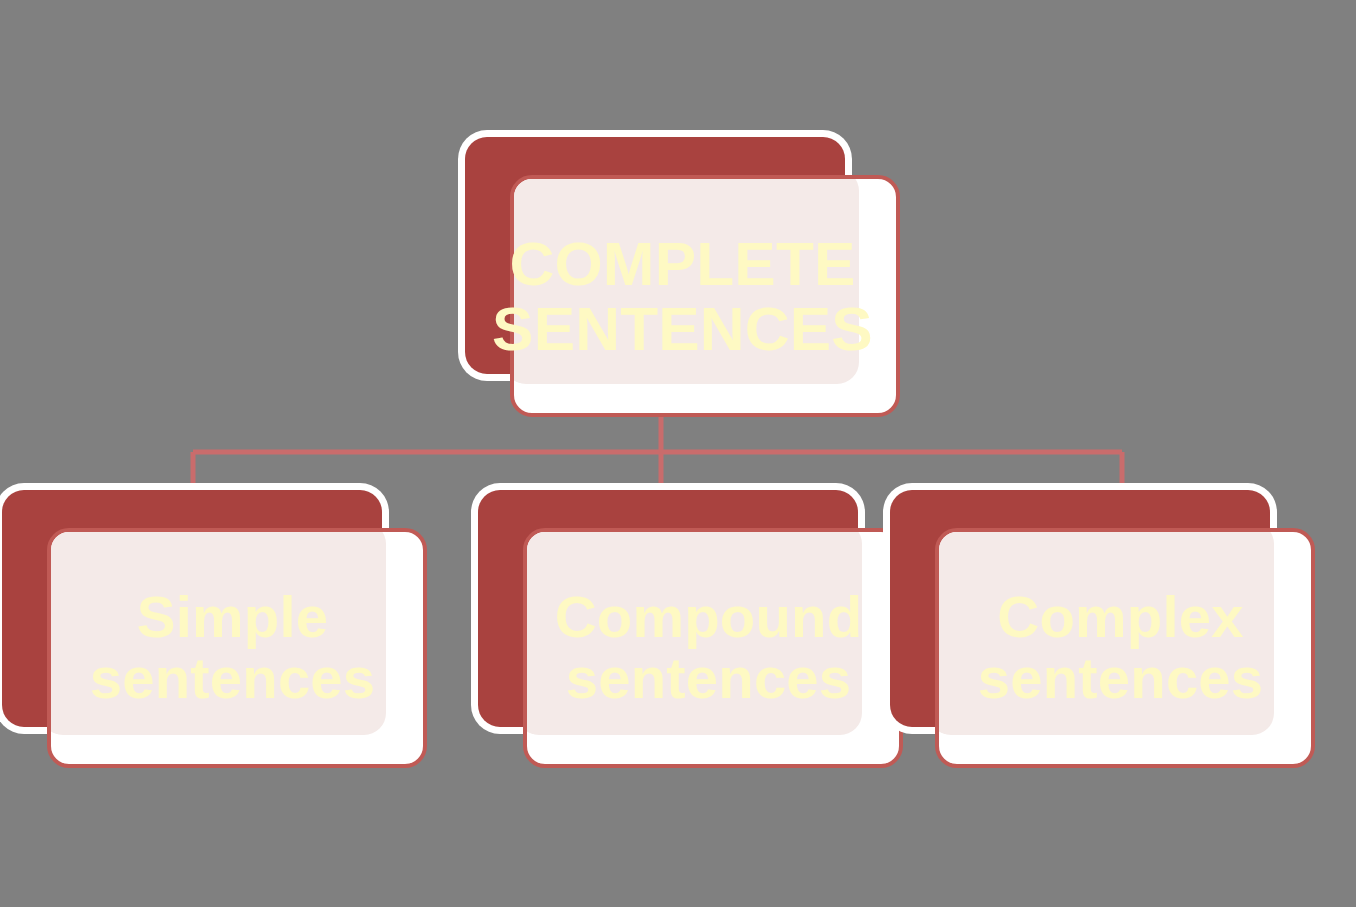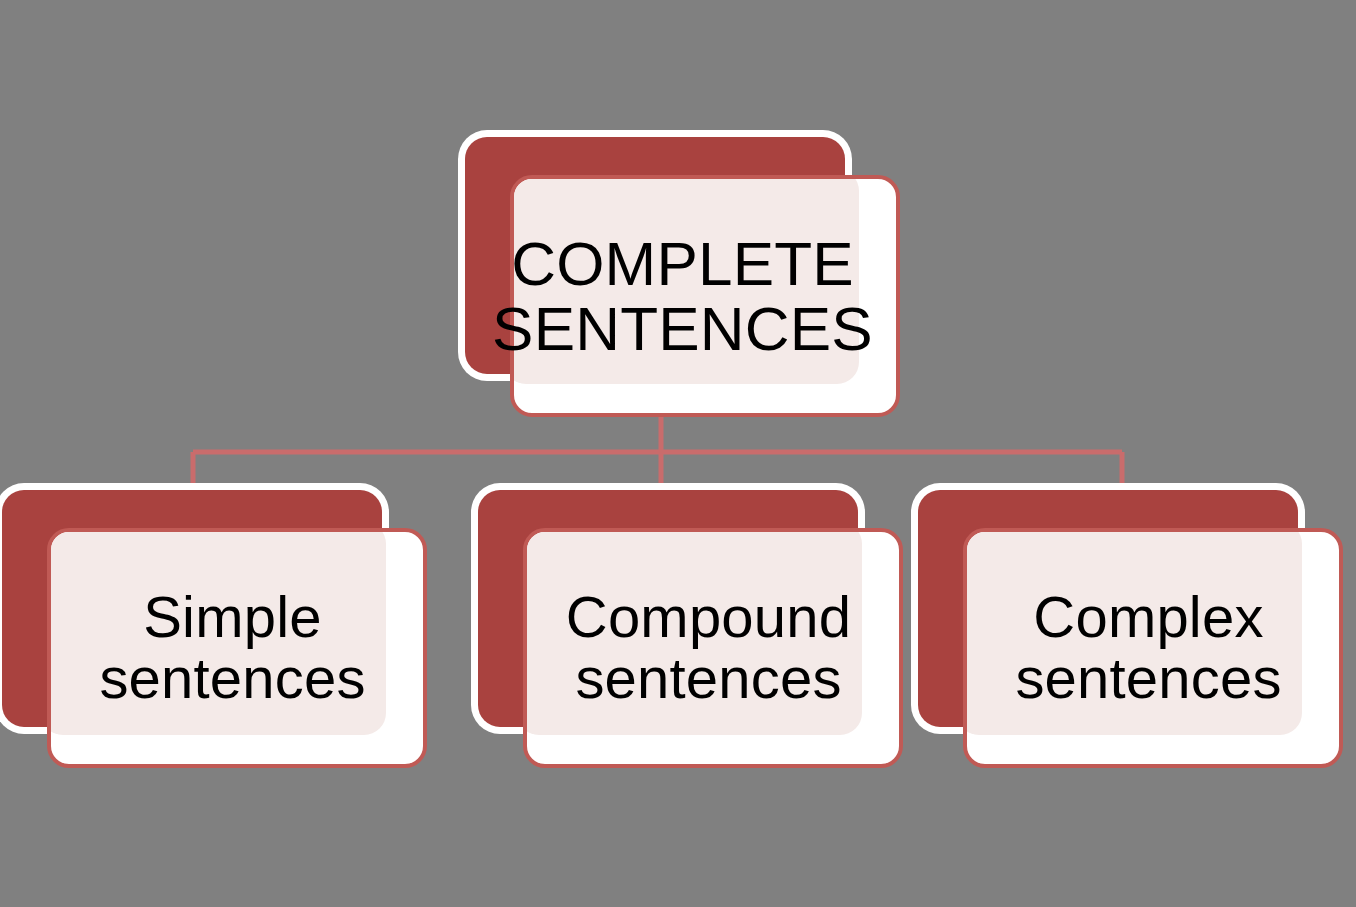--- a/index.html
+++ b/index.html
@@ -66,22 +66,22 @@
 
   
   .node .label {
     position: absolute;
     left: 0;
     right: 0;
     display: flex;
     align-items: center;
     justify-content: center;
     text-align: center;
-    color: #000000;
-    font-weight: 400;
+    color: #fef9c3;
+    font-weight: 700;
     line-height: 1.05;
     letter-spacing: 0.2px;
     white-space: pre-line;
     z-index: 3;
     pointer-events: none;
   }
 
   
   #node-root { left: 465px; top: 137px; width: 435px; height: 280px; }
   #node-root .back-card  { left: 0px;  top: 0px;  width: 380px; height: 237px; }
@@ -91,21 +91,21 @@
 
   
   .child { top: 490px; width: 425px; height: 278px; }
   .child .back-card  { left: 0px;  top: 0px;  width: 380px; height: 237px; }
   .child .front-card { left: 45px; top: 38px; width: 380px; height: 240px; }
   .child .front-card .inset { width: 345px; height: 213px; }
   .child .label { top: 38px; height: 240px; font-size: 58px; margin-left: 36px; }
 
   #node-simple   { left: 2px; }
   #node-compound { left: 478px; }
-  #node-complex  { left: 918px; border-radius: 24px; }
+  #node-complex  { left: 890px; border-radius: 24px; }
 
   
   #node-simple  .back-card { left: 0px; }
 </style>
 </head>
 <body>
 
 <div id="stage">
 
   <svg id="connectors" viewBox="0 0 1356 907" width="1356" height="907" aria-hidden="true">

